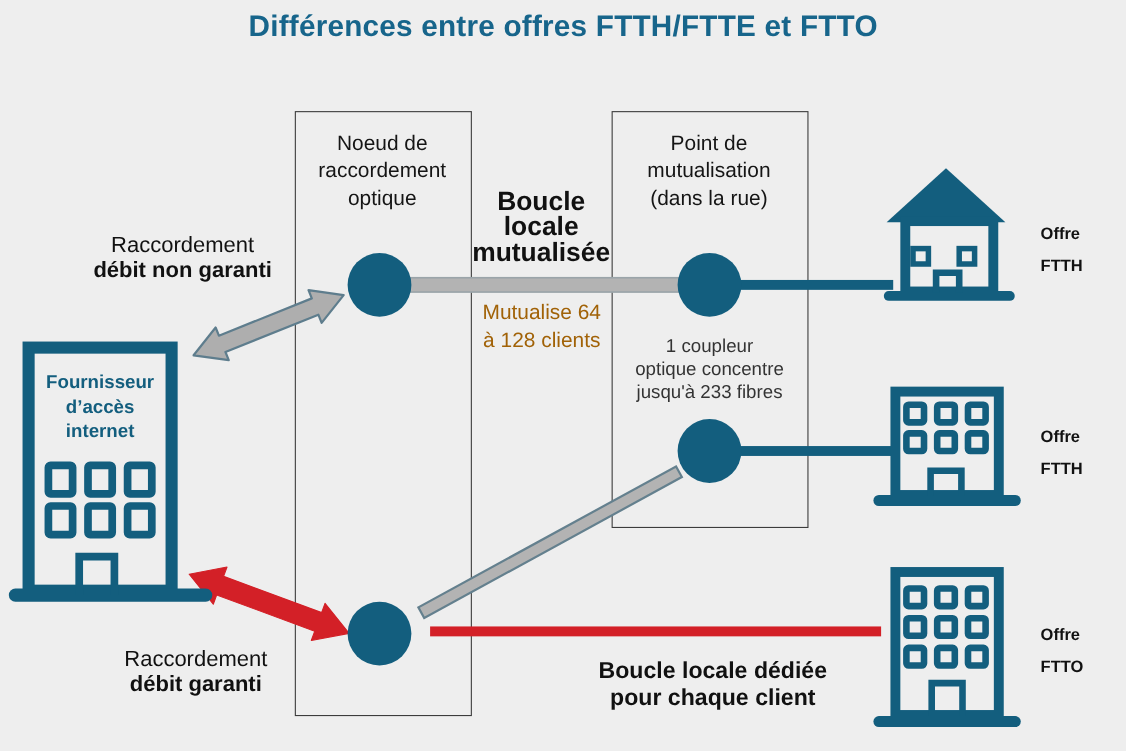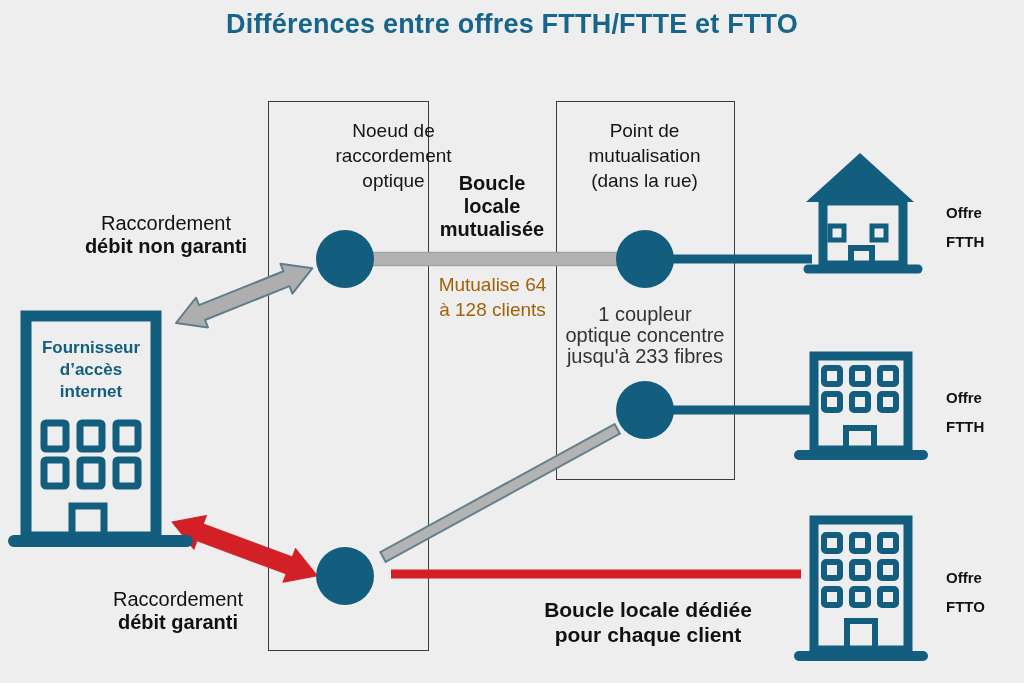--- a/index.html
+++ b/index.html
@@ -11,23 +11,23 @@
   .abs{position:absolute;}
   .ctr{text-align:center;}
   .title{
     width:1024px;top:9px;left:0;text-align:center;
     font-size:27px;font-weight:bold;color:#17658b;letter-spacing:.2px;
   }
   .frame{
     border:1.5px solid #3c3c3c;background:transparent;z-index:1;
   }
   .box-label{font-size:19px;font-weight:500;line-height:25px;color:#151515;z-index:3;}
-  .bold-link-label{font-size:20px;font-weight:bold;line-height:23px;color:#111;z-index:3;}
+  .bold-link-label{font-size:24px;font-weight:bold;line-height:23px;color:#111;z-index:3;}
   .note{font-size:19px;font-weight:400;line-height:25px;color:#a16207;z-index:3;}
-  .note-sm{font-size:20px;font-weight:400;line-height:21px;color:#333;z-index:3;}
+  .note-sm{font-size:17px;font-weight:400;line-height:21px;color:#333;z-index:3;}
   .racc{font-size:20px;line-height:23px;color:#111;z-index:3;}
   .racc .l2{font-weight:bold;}
   .offer{font-size:15px;font-weight:bold;line-height:29px;color:#111;text-align:left;z-index:3;}
   .dediee{font-size:21px;font-weight:bold;line-height:25px;color:#111;z-index:3;}
   .provider-label{font-size:17px;font-weight:bold;line-height:22px;color:#135e7e;z-index:3;}
   svg.overlay{position:absolute;left:0;top:0;z-index:2;}
   .teal-fill{fill:#135e7e;}
   .teal-stroke{stroke:#135e7e;fill:none;}
 </style>
 </head>
@@ -109,21 +109,21 @@
       <rect x="824" y="562" width="16" height="16" class="teal-stroke" stroke-width="6" rx="2"></rect>
       <rect x="852" y="562" width="16" height="16" class="teal-stroke" stroke-width="6" rx="2"></rect>
       <rect x="880" y="562" width="16" height="16" class="teal-stroke" stroke-width="6" rx="2"></rect>
       <rect x="824" y="589" width="16" height="16" class="teal-stroke" stroke-width="6" rx="2"></rect>
       <rect x="852" y="589" width="16" height="16" class="teal-stroke" stroke-width="6" rx="2"></rect>
       <rect x="880" y="589" width="16" height="16" class="teal-stroke" stroke-width="6" rx="2"></rect>
       <path d="M847,651 V621 H875 V651" class="teal-stroke" stroke-width="6"></path>
     </g>
   </svg>
 
-  <div class="abs ctr box-label" style="left:268px;top:118px;width:159px;margin-left:46px;">
+  <div class="abs ctr box-label" style="left:268px;top:118px;width:159px;">
     <div>Noeud de</div>
     <div>raccordement</div>
     <div>optique</div>
   </div>
   <div class="abs ctr box-label" style="left:556px;top:118px;width:177px;">
     <div>Point de</div>
     <div>mutualisation</div>
     <div>(dans la rue)</div>
   </div>
 

